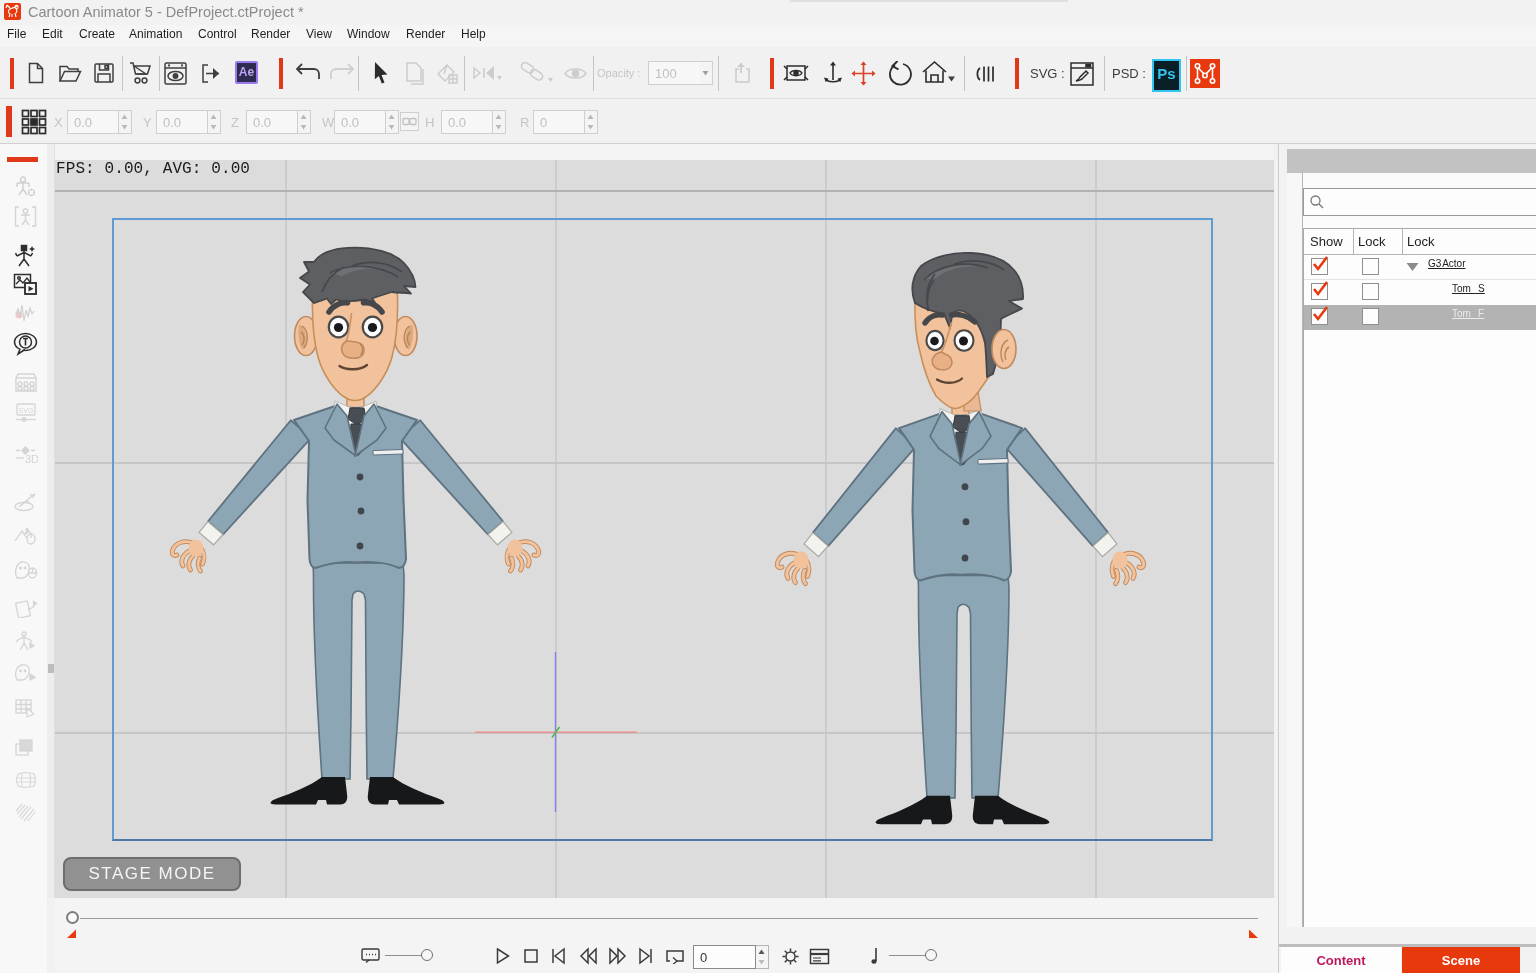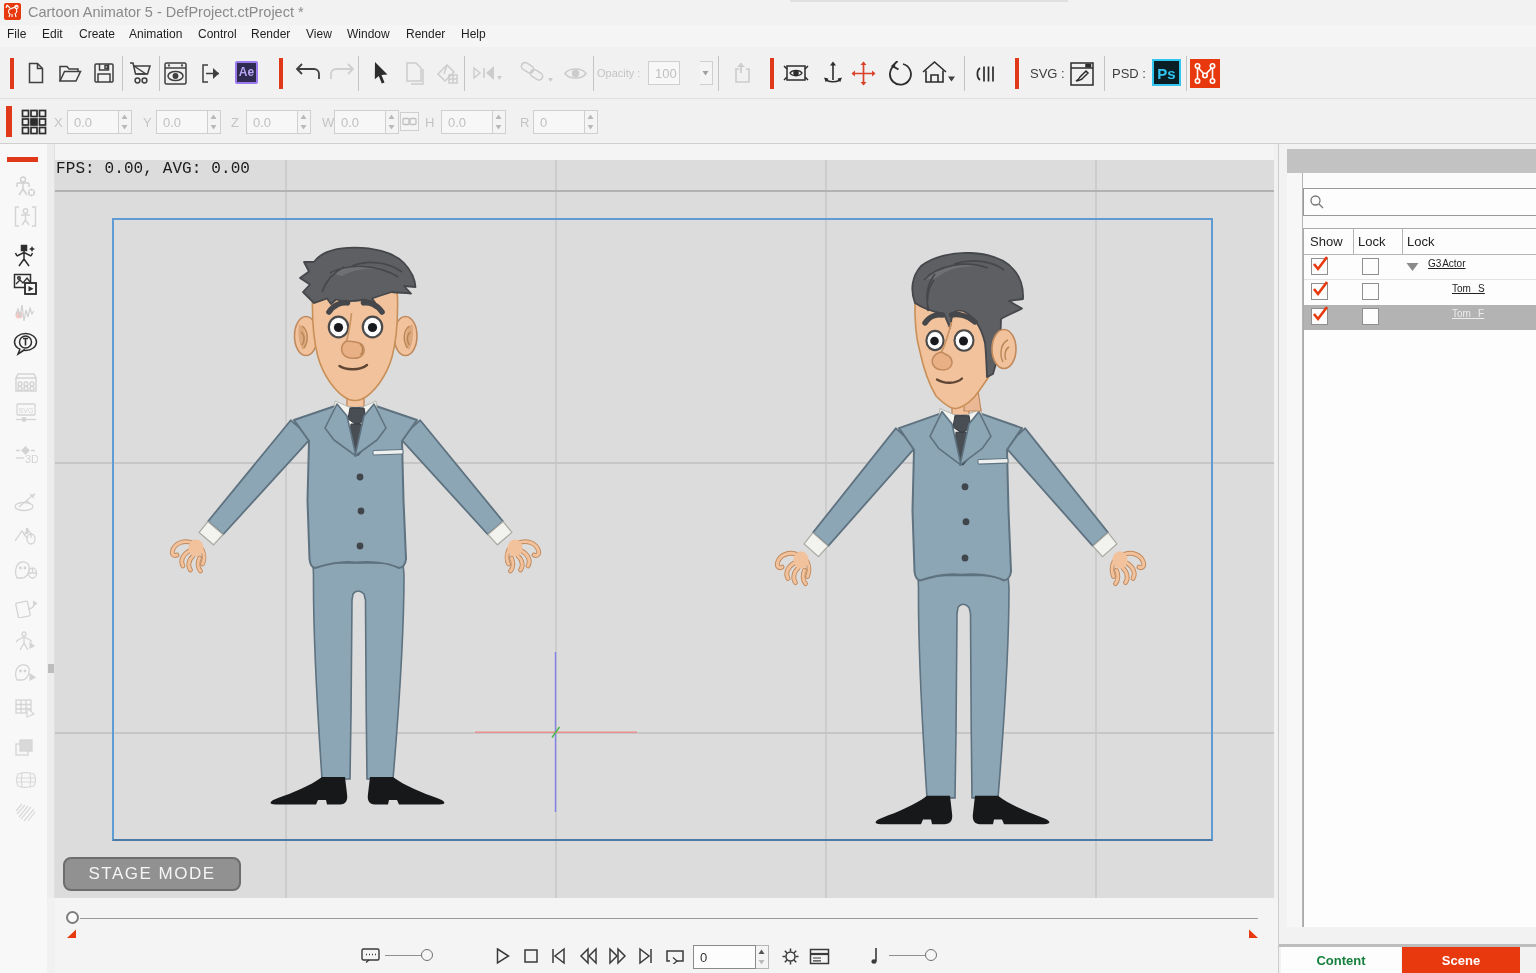--- a/index.html
+++ b/index.html
@@ -144,21 +144,21 @@
       <rect x="3" y="3" width="13" height="7.5" rx="3.7" transform="rotate(32 9.5 6.75)"></rect>
         <rect x="12" y="10" width="13" height="7.5" rx="3.7" transform="rotate(32 18.5 13.75)"></rect>
         <path d="M30,17 l5,0 -2.5,4 z" fill="#cccccc" stroke="none"></path>
       </svg>
     <svg class="abs" style="left:563px;top:18px" width="25" height="17" viewBox="0 0 25 17" fill="none" stroke="#cccccc" stroke-width="1.5">
       <path d="M2,8.5 C6,2.5 19,2.5 23,8.5 C19,14.5 6,14.5 2,8.5 z"></path>
         <circle cx="12.5" cy="8.5" r="3" fill="#cccccc"></circle>
       </svg>
     <div class="vsep" style="left:593px;top:9px;height:35px"></div>
     <div class="lab" style="left:597px;top:20px;font-size:11px">Opacity&nbsp;:</div>
-    <div class="num-field" style="left:648px;top:14px;width:32px">100</div>
+    <div class="num-field" style="left:648px;top:14px;width:65px">100</div>
     <div class="spin" style="left:700px;top:14px"><svg width="11" height="22" viewBox="0 0 11 22">
           <path d="M2.5,9 h6 L5.5,13.5 z" fill="#9f9f9f"></path>
         </svg></div>
     <div class="vsep" style="left:718px;top:9px;height:35px"></div>
     <svg class="abs" style="left:729px;top:15px" width="25" height="23" viewBox="0 0 25 23" fill="none" stroke="#cccccc" stroke-width="1.6">
       <path d="M10,7 h-3 v13 h13 v-13 h-3"></path>
         <path d="M12,1 v10" stroke-width="1.8"></path>
         <path d="M8,5 L12,1 L16,5" fill="#cccccc" stroke="none"></path>
       </svg>
     <div class="redbar" style="left:770px;top:11px;height:31px"></div>
@@ -199,21 +199,21 @@
     <div class="redbar" style="left:1015px;top:11px;height:31px"></div>
     <div class="lab2" style="left:1030px;top:19px">SVG :</div>
     <svg class="abs" style="left:1069px;top:14px" width="26" height="26" viewBox="0 0 26 26" fill="none" stroke="#2c2c2c" stroke-width="1.5">
       <rect x="2" y="2" width="22" height="22"></rect>
         <path d="M2,7 h22"></path>
         <rect x="17" y="3.5" width="4.5" height="2.2" fill="#2c2c2c"></rect>
         <path d="M7,20 c2,-1 3,-2 4,-4 l6,-6 2,2 -6,6 c-2,1 -3,2 -6,2 z"></path>
       </svg>
     <div class="vsep" style="left:1104px;top:9px;height:35px"></div>
     <div class="lab2" style="left:1112px;top:19px">PSD :</div>
-    <div class="abs" style="left:1152px;top:12px;width:29px;height:27px;background:#0a1e26;border:2px solid #31c5f0;color:#31c5f0;font-size:15px;font-weight:bold;text-align:center;line-height:25px">Ps</div>
+    <div class="abs" style="left:1152px;top:12px;width:29px;height:33px;background:#0a1e26;border:2px solid #31c5f0;color:#31c5f0;font-size:15px;font-weight:bold;text-align:center;line-height:25px">Ps</div>
     <div class="vsep" style="left:1186px;top:9px;height:35px"></div>
     <div class="abs" style="left:1190px;top:12px;width:30px;height:29px;background:#e8380d">
       <svg width="30" height="29" viewBox="0 0 30 29" fill="none" stroke="#ffffff" stroke-width="1.6">
         <path d="M7.5,21.5 L7.5,8 L15,16 L22.5,8 L22.5,21.5"></path>
         <circle cx="7.5" cy="7" r="2.2" fill="#e8380d"></circle>
           <circle cx="22.5" cy="7" r="2.2" fill="#e8380d"></circle>
           <circle cx="15" cy="16.5" r="2.2" fill="#e8380d"></circle>
           <circle cx="7.5" cy="22" r="2.2" fill="#e8380d"></circle>
           <circle cx="22.5" cy="22" r="2.2" fill="#e8380d"></circle>
         </svg>
@@ -555,21 +555,21 @@
       <div class="rrow" style="top:76px;background:#b3b3b3">
         <div class="cbx" style="left:7px;top:3px"><svg width="20" height="19" viewBox="0 0 20 19" style="margin:-4px 0 0 -1px">
               <path d="M3,9 L7,14 L16,2" fill="none" stroke="#e8380d" stroke-width="2.6"></path>
             </svg></div>
         <div class="cbx" style="left:58px;top:3px"></div>
         <div class="rname" style="left:148px;top:3px;color:#ececec">Tom _ F</div>
       </div>
     </div>
     <div id="tabs">
       <div class="abs" style="left:0;top:0;width:258px;height:3px;background:#bdbdbd"></div>
-      <div class="abs" style="left:2px;top:3px;width:120px;height:26px;background:#fdfdfd;color:#15803d;font-size:13px;font-weight:bold;text-align:center;padding-top:6px">Content</div>
+      <div class="abs" style="left:2px;top:3px;width:120px;height:26px;background:#fdfdfd;color:#be185d;font-size:13px;font-weight:bold;text-align:center;padding-top:6px">Content</div>
       <div class="abs" style="left:123px;top:3px;width:118px;height:26px;background:#e8380d;color:#fff;font-size:13px;font-weight:bold;text-align:center;padding-top:6px">Scene</div>
     </div>
   </div>
   <div id="bottom">
     <div class="abs" style="left:25px;top:20px;width:1178px;height:1px;background:#9a9a9a"></div>
     <div class="abs" style="left:11px;top:13px;width:13px;height:13px;border:2px solid #7d7d7d;border-radius:50%;background:#fafafa"></div>
     <svg class="abs" style="left:11px;top:31px" width="11" height="10" viewBox="0 0 11 10">
         <path d="M1,9 L10,9 L10,0.5 z" fill="#e8380d"></path>
       </svg>
     <svg class="abs" style="left:1193px;top:31px" width="11" height="10" viewBox="0 0 11 10">

